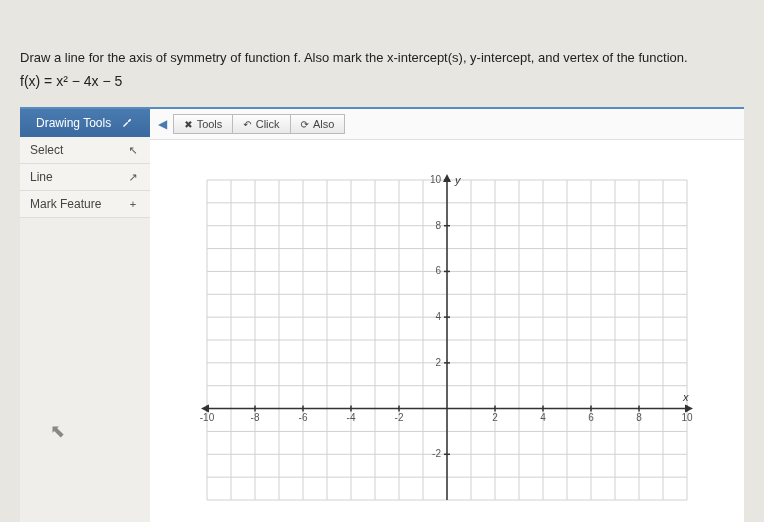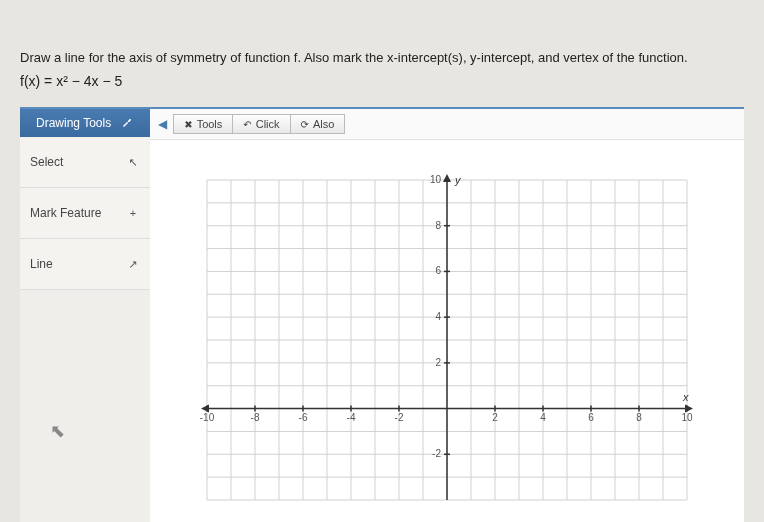--- a/index.html
+++ b/index.html
@@ -36,21 +36,21 @@
       color: #fff;
       font-size: 12px;
       padding: 7px 16px;
       display: flex;
       justify-content: space-between;
       align-items: center;
     }
     .sidebar-item {
       background: #f5f3ef;
       border-bottom: 1px solid #ddd;
-      padding: 18px 10px;
+      padding: 6px 10px;
       font-size: 12px;
       color: #444;
       display: flex;
       justify-content: space-between;
       align-items: center;
       cursor: pointer;
     }
     .tool-icon {
       width: 14px;
       height: 14px;
@@ -138,26 +138,26 @@
         <svg width="12" height="12" viewBox="0 0 12 12">
             <path fill="#fff" d="M10 2a3 3 0 0 1-4 3L2 9l1 1 4-4a3 3 0 0 1 3-4z"></path>
           </svg>
       </span>
     </div>
     <div class="sidebar-item">
       <span>Select</span>
       <span class="tool-icon">↖</span>
     </div>
     <div class="sidebar-item">
+      <span>Line</span>
+      <span class="tool-icon">↗</span>
+    </div>
+    <div class="sidebar-item">
       <span>Mark Feature</span>
       <span class="tool-icon">+</span>
-    </div>
-    <div class="sidebar-item">
-      <span>Line</span>
-      <span class="tool-icon">↗</span>
     </div>
   </div>
 
   <div class="main-area">
     <div class="top-bar">
       <span class="collapse-arrow">◀</span>
       <div class="top-buttons">
         <button class="top-btn">
           <span class="btn-icon">✖</span>
           <span>Tools</span>

